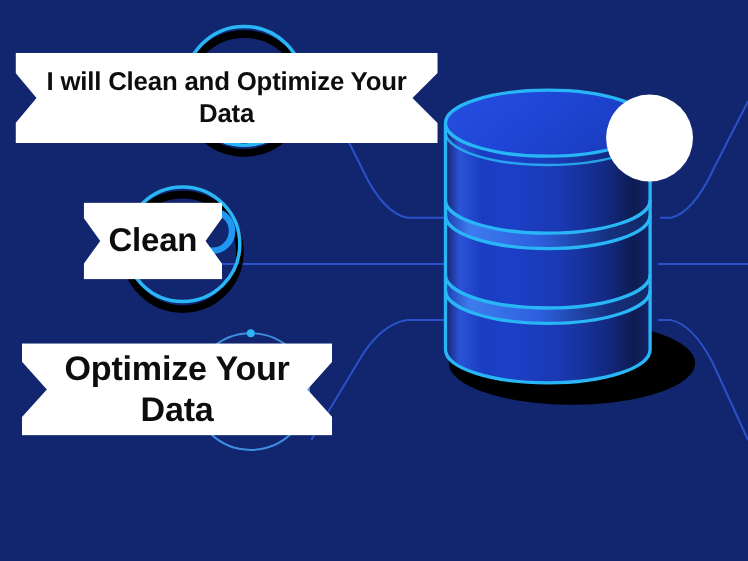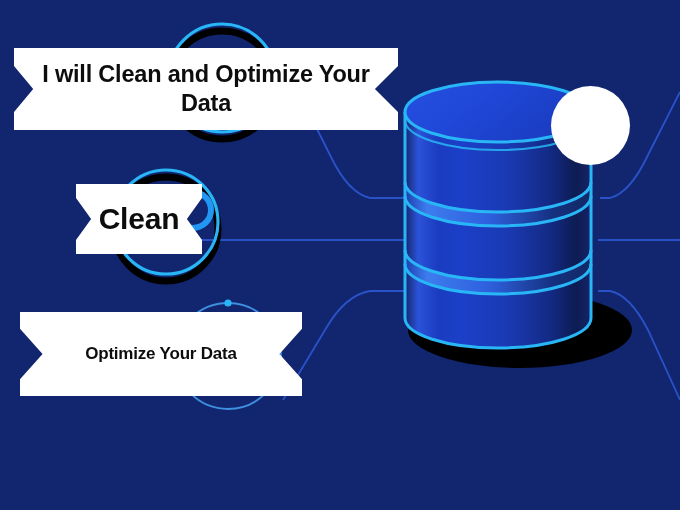--- a/index.html
+++ b/index.html
@@ -58,21 +58,21 @@
     height: 70px;
     font-size: 30px;
     clip-path: polygon(0% 0%, 100% 0%, 100% 20%, 88% 50%, 100% 80%, 100% 100%,
                        0% 100%, 0% 80%, 12% 50%, 0% 20%);
   }
   .banner-3 {
     left: 20px;
     top: 312px;
     width: 282px;
     height: 84px;
-    font-size: 17px;
+    font-size: 31px;
     padding: 0 22px;
     box-sizing: border-box;
     clip-path: polygon(0% 0%, 100% 0%, 100% 20%, 92% 50%, 100% 80%, 100% 100%,
                        0% 100%, 0% 80%, 8% 50%, 0% 20%);
     text-align: center;
   }
   .white-dot {
     position: absolute;
     left: 551px;
     top: 86px;

